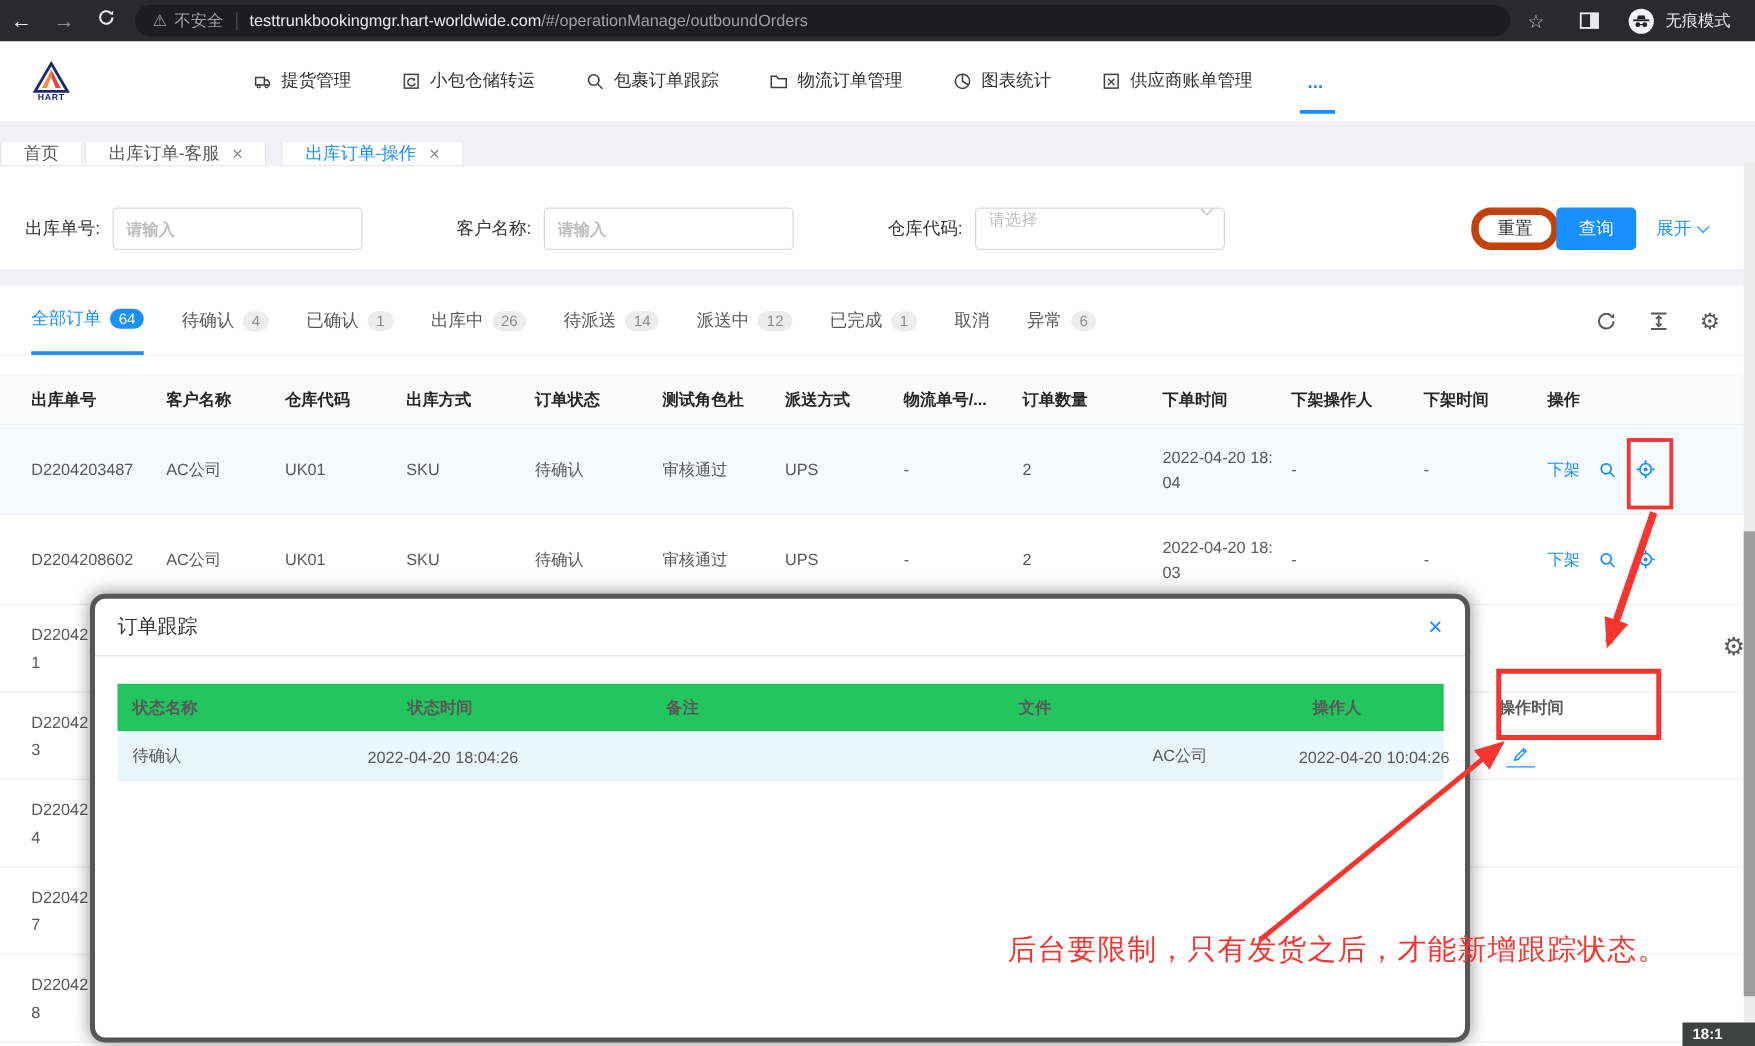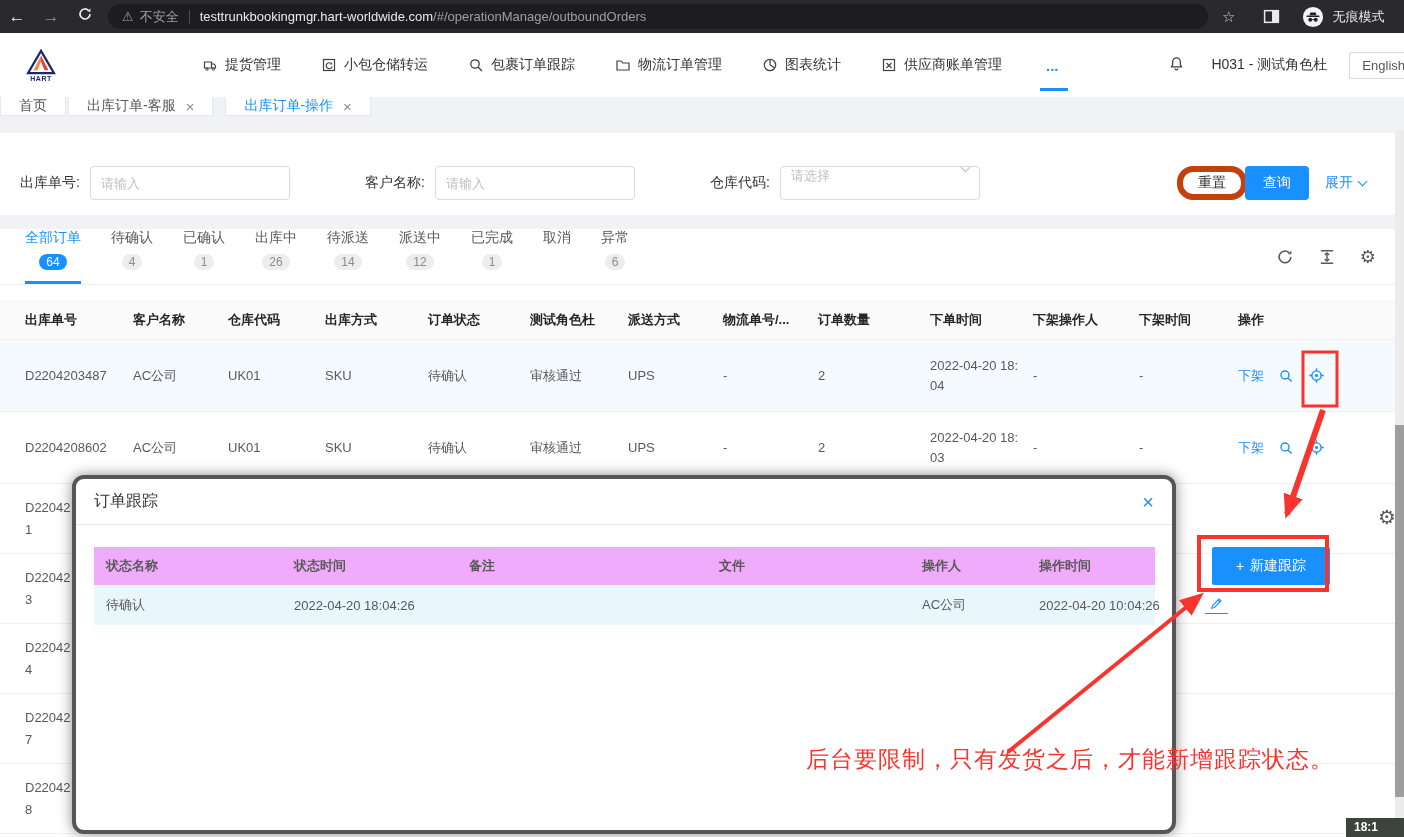--- a/index.html
+++ b/index.html
@@ -29,46 +29,46 @@
   .nav-item { display:flex; align-items:center; gap:7px; font-size:14px; color:#333; cursor:pointer; white-space:nowrap; }
   .nav-item svg { flex:0 0 auto; }
   .nav-more { position:relative; color:#1890ff; font-size:15px; font-weight:bold; cursor:pointer; padding:0 4px; }
   .nav-more::after { content:""; position:absolute; left:-2px; bottom:-17px; width:28px; height:3px; background:#1890ff; }
   .header-right { margin-left:auto; display:flex; align-items:center; gap:0; }
   .bell { margin-right:26px; cursor:pointer; }
   .user-name { font-size:14px; color:#333; margin-right:22px; cursor:pointer; white-space:nowrap; }
   .lang-btn { border:1px solid #d9d9d9; background:#fff; border-radius:2px; font-size:13px; color:#595959; padding:5px 12px 5px 12px; cursor:pointer; white-space:nowrap; margin-right:-14px; }
 
   
-  .tab-strip { position:absolute; top:97px; left:0; width:100%; height:36px; background:#f0f2f5; display:flex; align-items:flex-start; gap:2px; z-index:3; }
+  .tab-strip { position:absolute; top:97px; left:0; width:100%; height:36px; background:#f0f2f5; display:flex; align-items:flex-end; gap:2px; z-index:3; }
   .ptab { background:#fff; border:1px solid #e8e8e8; border-top:none; display:flex; align-items:center; gap:10px; padding:0 18px; font-size:14px; color:#595959; cursor:pointer; }
   .ptab .tclose { color:#8c8c8c; font-size:15px; cursor:pointer; }
   .ptab.active { color:#1890ff; margin-left:10px; }
   .ptab.active .tclose { color:#8c8c8c; }
 
   
   .filter-section { position:absolute; top:149px; left:0; width:100%; height:66px; background:#fff; z-index:2; }
   .fgroup { position:absolute; top:17px; display:flex; align-items:center; }
   .flabel { font-size:14px; color:#333; width:80px; text-align:right; margin-right:10px; white-space:nowrap; }
-  .finput { width:200px; height:34px; border:1px solid #d9d9d9; border-radius:4px; font-size:13px; padding:0 10px; color:#333; outline:none; font-family:inherit; }
+  .finput { width:200px; height:34px; border:1px solid #d9d9d9; border-radius:4px; font-size:13px; padding:0 10px; color:#333; outline:none; font-family:inherit;font-weight:bold; }
   .finput::placeholder { color:#bfbfbf; }
   .fselect { width:200px; height:34px; border:1px solid #d9d9d9; border-radius:4px; display:flex; align-items:flex-start; justify-content:space-between; padding:0 10px; cursor:pointer; }
   .fselect .ph { font-size:13px; color:#bfbfbf; }
   .chev { width:7px; height:7px; border-right:1.5px solid #bfbfbf; border-bottom:1.5px solid #bfbfbf; transform:rotate(45deg); margin-top:-3px; }
   .g1 { left:0px; }  .g2 { left:345px; }  .g3 { left:690px; }
   .btn-reset { position:absolute; top:17px; left:1177px; width:70px; height:34px; background:#fff; border:6px solid #c2410c; border-radius:16px; font-size:14px; color:#333; cursor:pointer; font-family:inherit; }
   .btn-query { position:absolute; top:17px; left:1245px; width:64px; height:34px; background:#1890ff; border:none; border-radius:4px; font-size:14px; color:#fff; cursor:pointer; font-family:inherit; }
   .expand-link { position:absolute; top:17px; left:1325px; height:34px; display:flex; align-items:center; gap:6px; color:#1890ff; font-size:14px; cursor:pointer; }
   .expand-link .chev { border-color:#1890ff; }
   .gray-gap { position:absolute; top:215px; left:0; width:100%; height:14px; background:#f0f2f5; }
 
   
   .main-card { position:absolute; top:229px; left:0; width:100%; height:608px; background:#fff; }
   .status-row { display:flex; align-items:center; gap:30px; height:56px; padding:0 25px; border-bottom:1px solid #f0f0f0; position:relative; }
-  .stab { display:flex; align-items:center; gap:7px; height:100%; font-size:14px; color:#595959; cursor:pointer;flex-direction:column; }
+  .stab { display:flex; align-items:center; gap:7px; height:100%; font-size:14px; color:#595959; cursor:pointer; }
   .stab.active { color:#1890ff; border-bottom:3px solid #1890ff; }
   .badge { background:#ededed; color:#8c8c8c; font-size:12px; border-radius:9px; padding:1px 7px; min-width:18px; text-align:center; }
   .badge:empty { display:none; }
   .stab.active .badge { background:#1890ff; color:#fff; }
   .tbl-tools { position:absolute; right:28px; top:0; height:56px; display:flex; align-items:center; gap:24px; }
   .tool-ic { color:#595959; font-size:18px; cursor:pointer; display:inline-flex; line-height:1; }
 
   .grid-row { display:grid; grid-template-columns:108px 95px 97px 103px 102px 98px 95px 95px 112px 103px 106px 99px 1fr; padding-left:25px; }
   .thead { margin-top:15px; background:#fafafa; border-bottom:1px solid #f0f0f0; height:40px; }
   .thead > div { display:flex; align-items:center; font-size:13px; color:#262626; font-weight:bold; }
@@ -86,21 +86,21 @@
   .sb-thumb { position:absolute; right:0; top:425px; width:9px; height:372px; background:#9e9e9e; z-index:21; cursor:grab; }
   .clock-badge { position:absolute; right:0; bottom:0; height:19px; min-width:58px; background:#3d433d; color:#fff; font-size:12px; font-weight:bold; padding:2px 4px 0 8px; z-index:32; }
 
   
   .modal { position:absolute; left:72px; top:475px; width:1104px; height:359px; background:#fff; border:4px solid #565656; border-radius:12px; box-shadow:0 0 14px rgba(0,0,0,.45); z-index:10; }
   .modal-head { height:46px; display:flex; align-items:center; justify-content:space-between; padding:0 18px; border-bottom:1px solid #e8e8e8; }
   .modal-title { font-size:16px; color:#333; }
   .modal-close { color:#1890ff; font-size:20px; cursor:pointer; line-height:1; }
   .m-table { margin:22px 17px 0 18px; }
   .m-grid { display:grid; grid-template-columns:188px 175px 250px 203px 117px 178px 1fr; }
-  .m-thead { background:#f0abfc; height:38px; align-items:center; }
+  .m-thead { background:#22c55e; height:38px; align-items:center;gap:32px; }
   .m-thead > div { display:flex; align-items:center; font-size:13px; color:#595959; font-weight:bold; padding-left:12px; }
   .m-thead .btn-cell { justify-content:flex-start; padding-left:7px; }
   .btn-new { width:118px; height:38px; background:#1890ff; color:#fff; border:none; border-radius:2px; font-size:14px; cursor:pointer; font-family:inherit; display:flex; align-items:center; justify-content:center; gap:6px; }
   .m-trow { background:#e9f7fd; height:40px; }
   .m-trow > div { display:flex; align-items:center; font-size:13px; color:#595959; padding-left:12px; }
   .edit-cell { justify-content:center !important; padding-left:0 !important; }
   .edit-link { display:inline-flex; border-bottom:1px solid #1890ff; padding:0 4px 2px; cursor:pointer; }
 
   
   .anno-svg { position:absolute; left:0; top:0; z-index:30; pointer-events:none; }
@@ -195,30 +195,20 @@
       </div>
       <div class="nav-item">
         <svg width="16" height="16" viewBox="0 0 16 16">
             <rect x="2.5" y="2.5" width="11" height="11" fill="none" stroke="#404040" stroke-width="1.2"></rect>
             <path d="M5.5 6l5 5M10.5 6l-5 5" stroke="#404040" stroke-width="1.1"></path>
           </svg>
         <span>供应商账单管理</span>
       </div>
       <div class="nav-more">...</div>
     </div>
-    <div class="header-right">
-      <span class="bell">
-        <svg width="17" height="17" viewBox="0 0 16 16">
-            <path d="M8 2.6a3.6 3.6 0 0 1 3.6 3.6V9l1.1 2.2H3.3L4.4 9V6.2A3.6 3.6 0 0 1 8 2.6z" fill="none" stroke="#404040" stroke-width="1.2"></path>
-            <path d="M6.7 12.6a1.3 1.3 0 0 0 2.6 0" fill="none" stroke="#404040" stroke-width="1.2"></path>
-          </svg>
-      </span>
-      <span class="user-name">H031 - 测试角色杜</span>
-      <button class="lang-btn">English</button>
-    </div>
   </div>
 
   <div class="tab-strip">
     <div class="ptab">
       <span>首页</span>
     </div>
     <div class="ptab">
       <span>出库订单-客服</span>
       <span class="tclose">×</span>
     </div>

